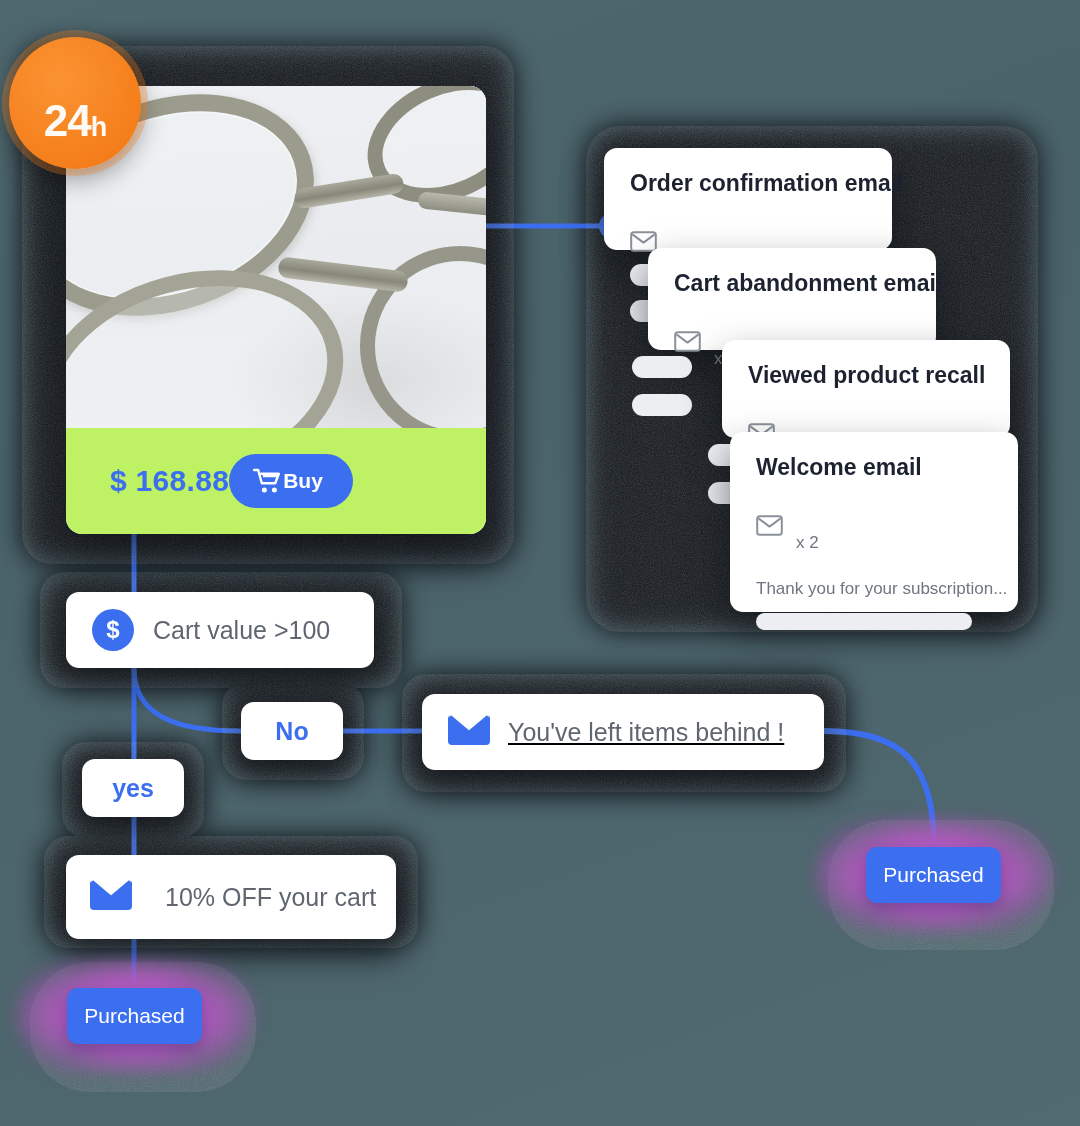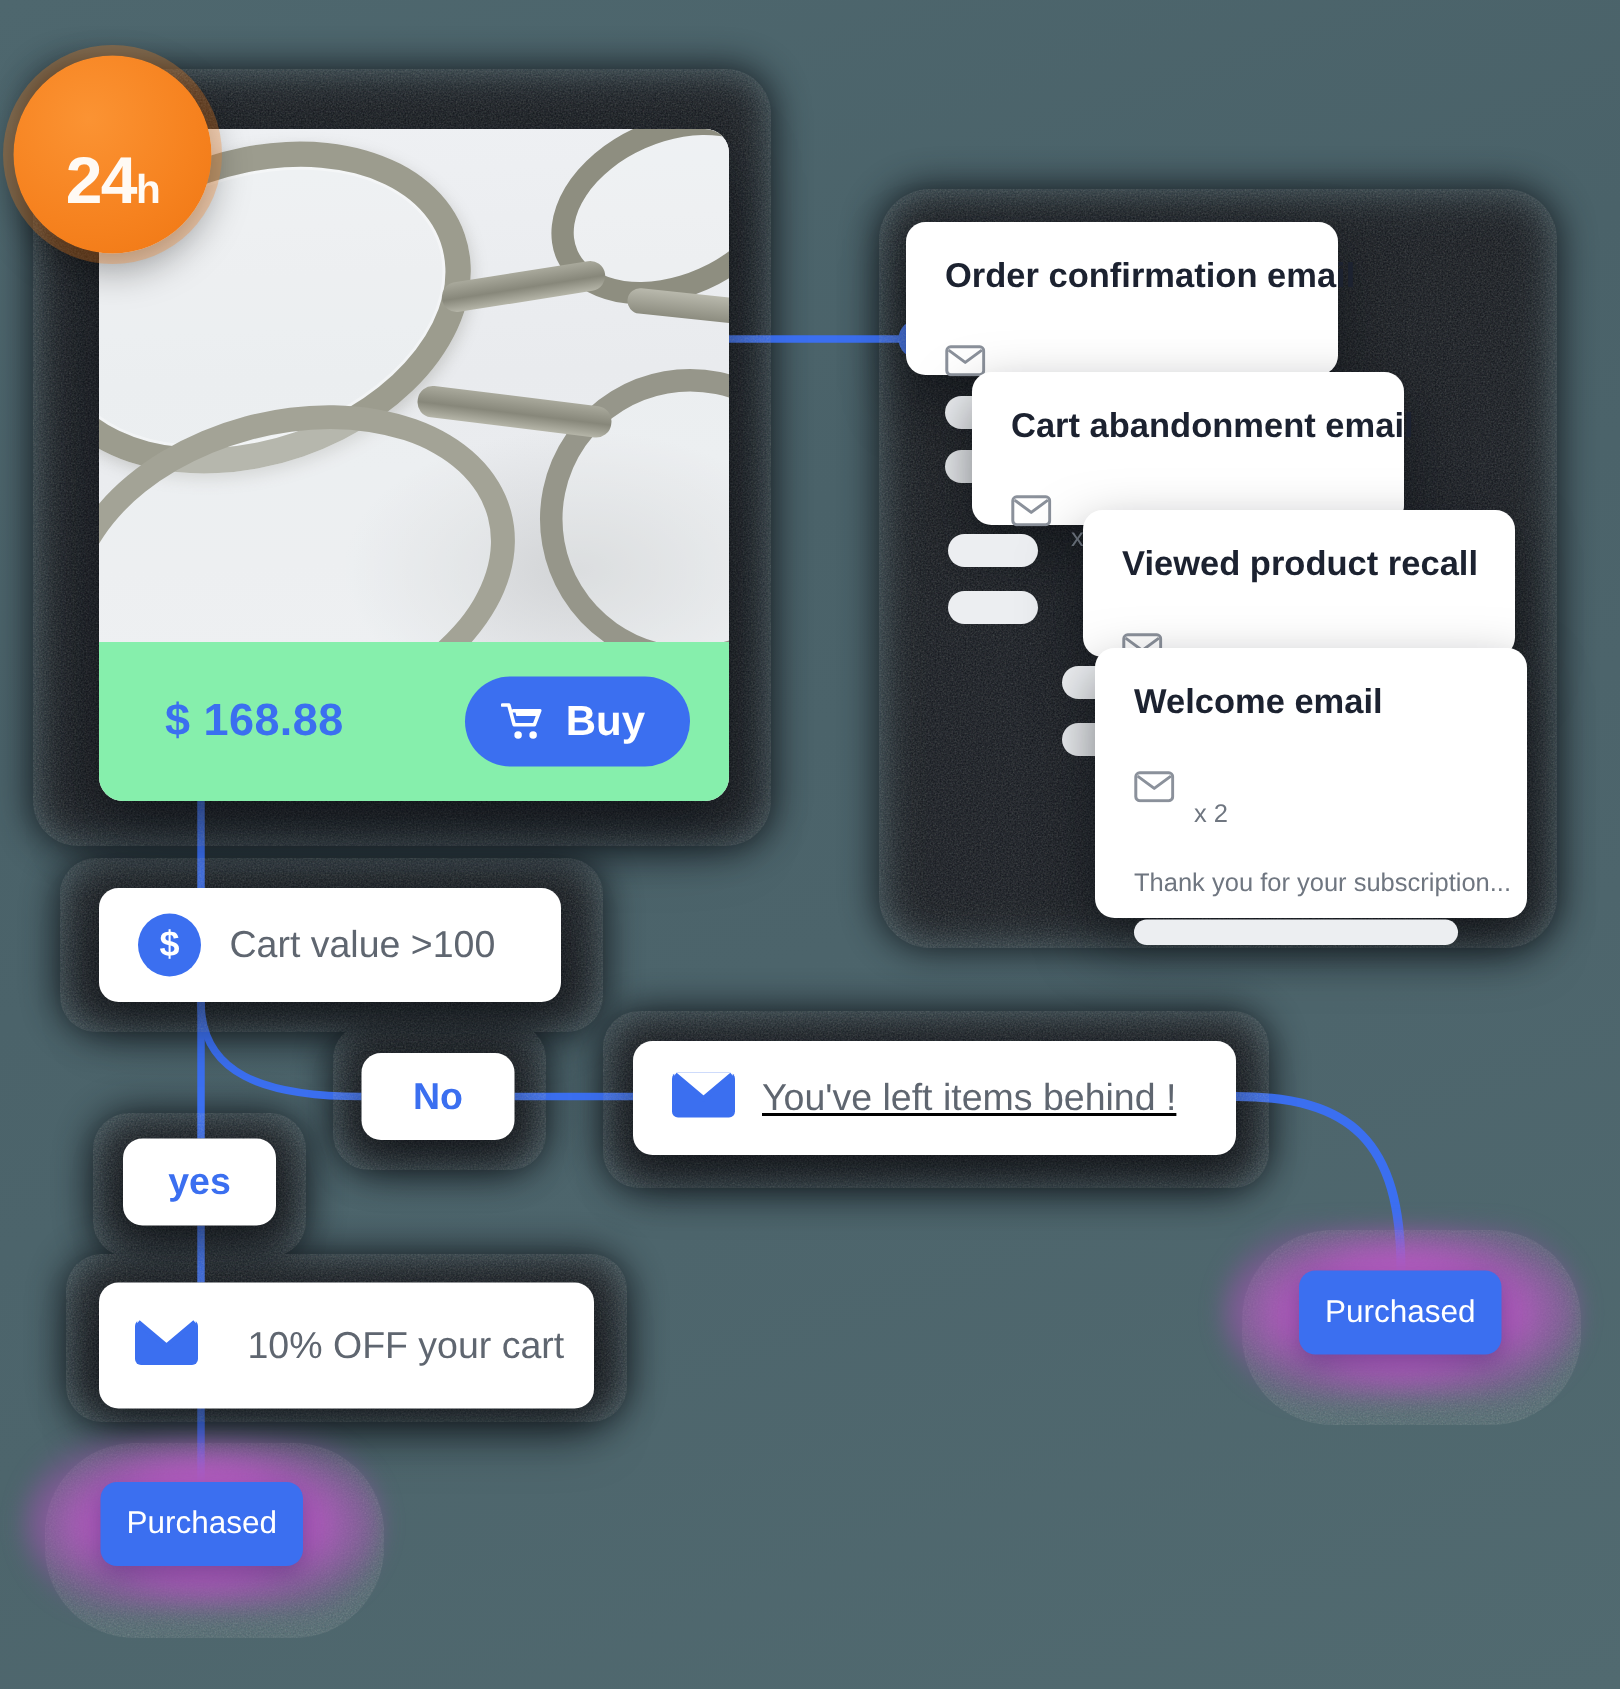--- a/index.html
+++ b/index.html
@@ -97,42 +97,41 @@
   }
   #bridge-top { left: 228px; top: 95px; width: 110px; height: 20px; transform: rotate(-9deg); }
   #bridge-mid { left: 212px; top: 178px; width: 130px; height: 21px; transform: rotate(7deg); }
   #temple-arm { left: 352px; top: 112px; width: 130px; height: 17px; transform: rotate(6deg);
                 background: linear-gradient(180deg,#b9b9ad,#8c8c7f); }
 
   #product-meta {
     height: 106px;
     display: flex;
     align-items: center;
-    justify-content: space-between;
+    justify-content: flex-start;
     padding: 0 26px 0 44px;
-    background: #86efac;
+    background: #bef264;
   }
   #product-price {
     color: #3b6ff0;
     font-size: 30px;
     font-weight: 700;
     letter-spacing: .3px;
     white-space: nowrap;
   }
   #buy-button {
     display: flex;
     align-items: center;
-    gap: 13px;
     background: #3b6ff0;
     color: #fff;
     border: none;
     border-radius: 30px;
     padding: 14px 30px 14px 24px;
     font-family: "Liberation Sans", sans-serif;
-    font-size: 28px;
+    font-size: 21px;
     font-weight: 700;
     cursor: pointer;
   }
   #buy-button svg { display: block; }
 
   
   #badge-24h {
     position: absolute;
     left: 9px; top: 37px;
     width: 132px; height: 132px;

